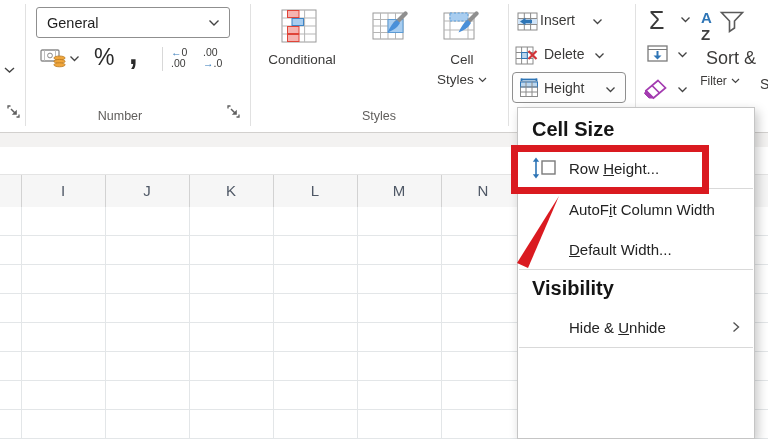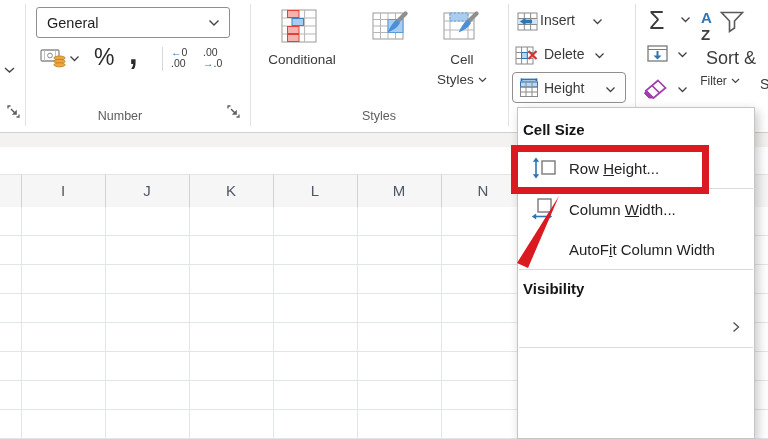--- a/index.html
+++ b/index.html
@@ -32,22 +32,22 @@
   .col-cell{position:absolute;top:0;width:84px;height:32px;line-height:32px;text-align:center;
             font-size:15px;color:#4f5866;}
   .col-sep{position:absolute;top:0;width:1px;height:32px;background:#d2d2d2;}
   #grid{position:absolute;left:0;right:0;top:207px;height:232px;background:#fff;}
   .hline{position:absolute;left:0;right:0;height:1px;background:#e3e6e8;}
   .vline{position:absolute;top:0;bottom:0;width:1px;background:#e3e6e8;}
   
   #format-menu{position:absolute;left:517px;top:107px;width:238px;height:332px;background:#fff;
                border:1px solid #c5c5c5;box-shadow:3px 4px 10px rgba(0,0,0,.22);
                box-sizing:border-box;padding-top:3px;z-index:20;}
-  .menu-header{height:37px;display:flex;align-items:center;padding-left:5px;font-weight:bold;
-               font-size:15px;color:#151515;}
+  .menu-header{height:37px;display:flex;align-items:center;padding-left:14px;font-weight:bold;
+               font-size:20px;color:#151515;}
   .menu-item{height:40px;display:flex;align-items:center;padding-left:13px;font-size:15px;color:#232323;}
   .mi-icon{width:26px;margin-right:12px;flex:none;display:flex;align-items:center;}
   .mi-label{white-space:nowrap;}
   .accel{text-decoration:underline;}
   .submenu-arrow{margin-left:auto;margin-right:14px;display:flex;}
   .menu-div{height:1px;background:#d9d9d9;margin:0 1px;}
   
   #annot-box{position:absolute;left:511px;top:145px;width:198px;height:49px;
              border:7px solid #da1a20;box-sizing:border-box;z-index:30;pointer-events:none;}
   #annot-arrow{position:absolute;left:505px;top:190px;z-index:30;pointer-events:none;}
@@ -320,38 +320,32 @@
             <line x1="5" y1="4" x2="5" y2="18" stroke="#2e75b6" stroke-width="1.6"></line>
             <path d="M5 0.5 L8.2 4.8 H1.8 Z" fill="#2e75b6"></path>
             <path d="M5 21.5 L8.2 17.2 H1.8 Z" fill="#2e75b6"></path>
             <rect x="11" y="4" width="13" height="13" fill="none" stroke="#7a7a7a" stroke-width="1.4"></rect>
           </svg>
         </span>
         <span class="mi-label"><span>Row </span><span class="accel">H</span><span>eight...</span></span>
       </div>
       <div class="menu-div"></div>
       <div class="menu-item">
-        <span class="mi-icon">
-          <svg width="26" height="22" viewBox="0 0 26 22">
-            <rect x="7" y="1" width="13" height="13" fill="none" stroke="#7a7a7a" stroke-width="1.4"></rect>
-            <line x1="5" y1="18.5" x2="17" y2="18.5" stroke="#2e75b6" stroke-width="1.6"></line>
-            <path d="M0.8 18.5 L5.2 15.4 V21.6 Z" fill="#2e75b6"></path>
-            <path d="M21.2 18.5 L16.8 15.4 V21.6 Z" fill="#2e75b6"></path>
-          </svg>
-        </span>
-        <span class="mi-label"><span>Column </span><span class="accel">W</span><span>idth...</span></span>
+        <span class="mi-icon"></span>
+        <span class="mi-label"><span>AutoF</span><span class="accel">i</span><span>t Column Width</span></span>
       </div>
       <div class="menu-item">
         <span class="mi-icon"></span>
-        <span class="mi-label"><span>AutoF</span><span class="accel">i</span><span>t Column Width</span></span>
+        <span class="mi-label"><span></span><span class="accel">D</span><span>efault Width...</span></span>
       </div>
       <div class="menu-div"></div>
       <div class="menu-header">Visibility</div>
       <div class="menu-item">
         <span class="mi-icon"></span>
+        <span class="mi-label"><span>Hide &amp; </span><span class="accel">U</span><span>nhide</span></span>
         <span class="submenu-arrow">
           <svg width="8" height="12" viewBox="0 0 8 12">
             <path d="M1.5 1.5 L6.5 6 L1.5 10.5" fill="none" stroke="#555" stroke-width="1.4"></path>
           </svg>
         </span>
       </div>
       <div class="menu-div"></div>
     </div>
 
   <div id="annot-box" style="border-color: rgb(218, 26, 32);"></div>

